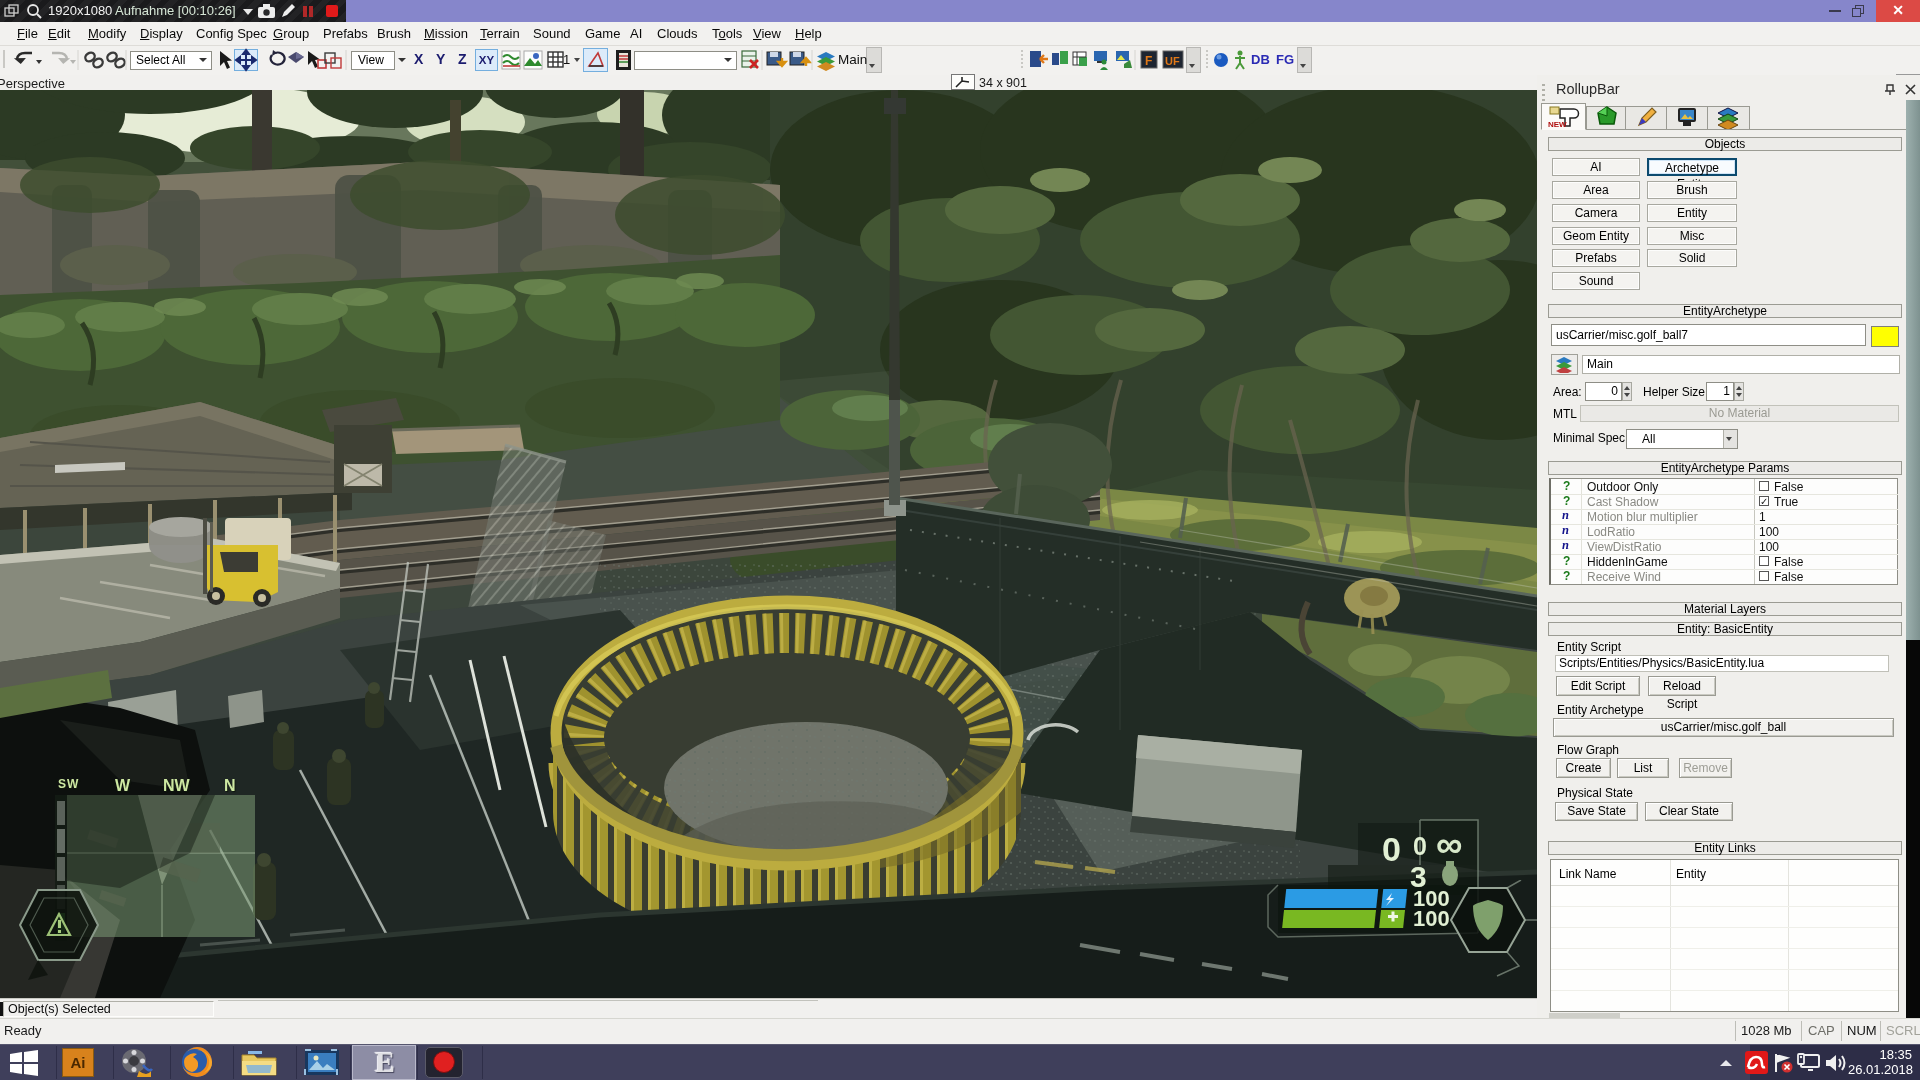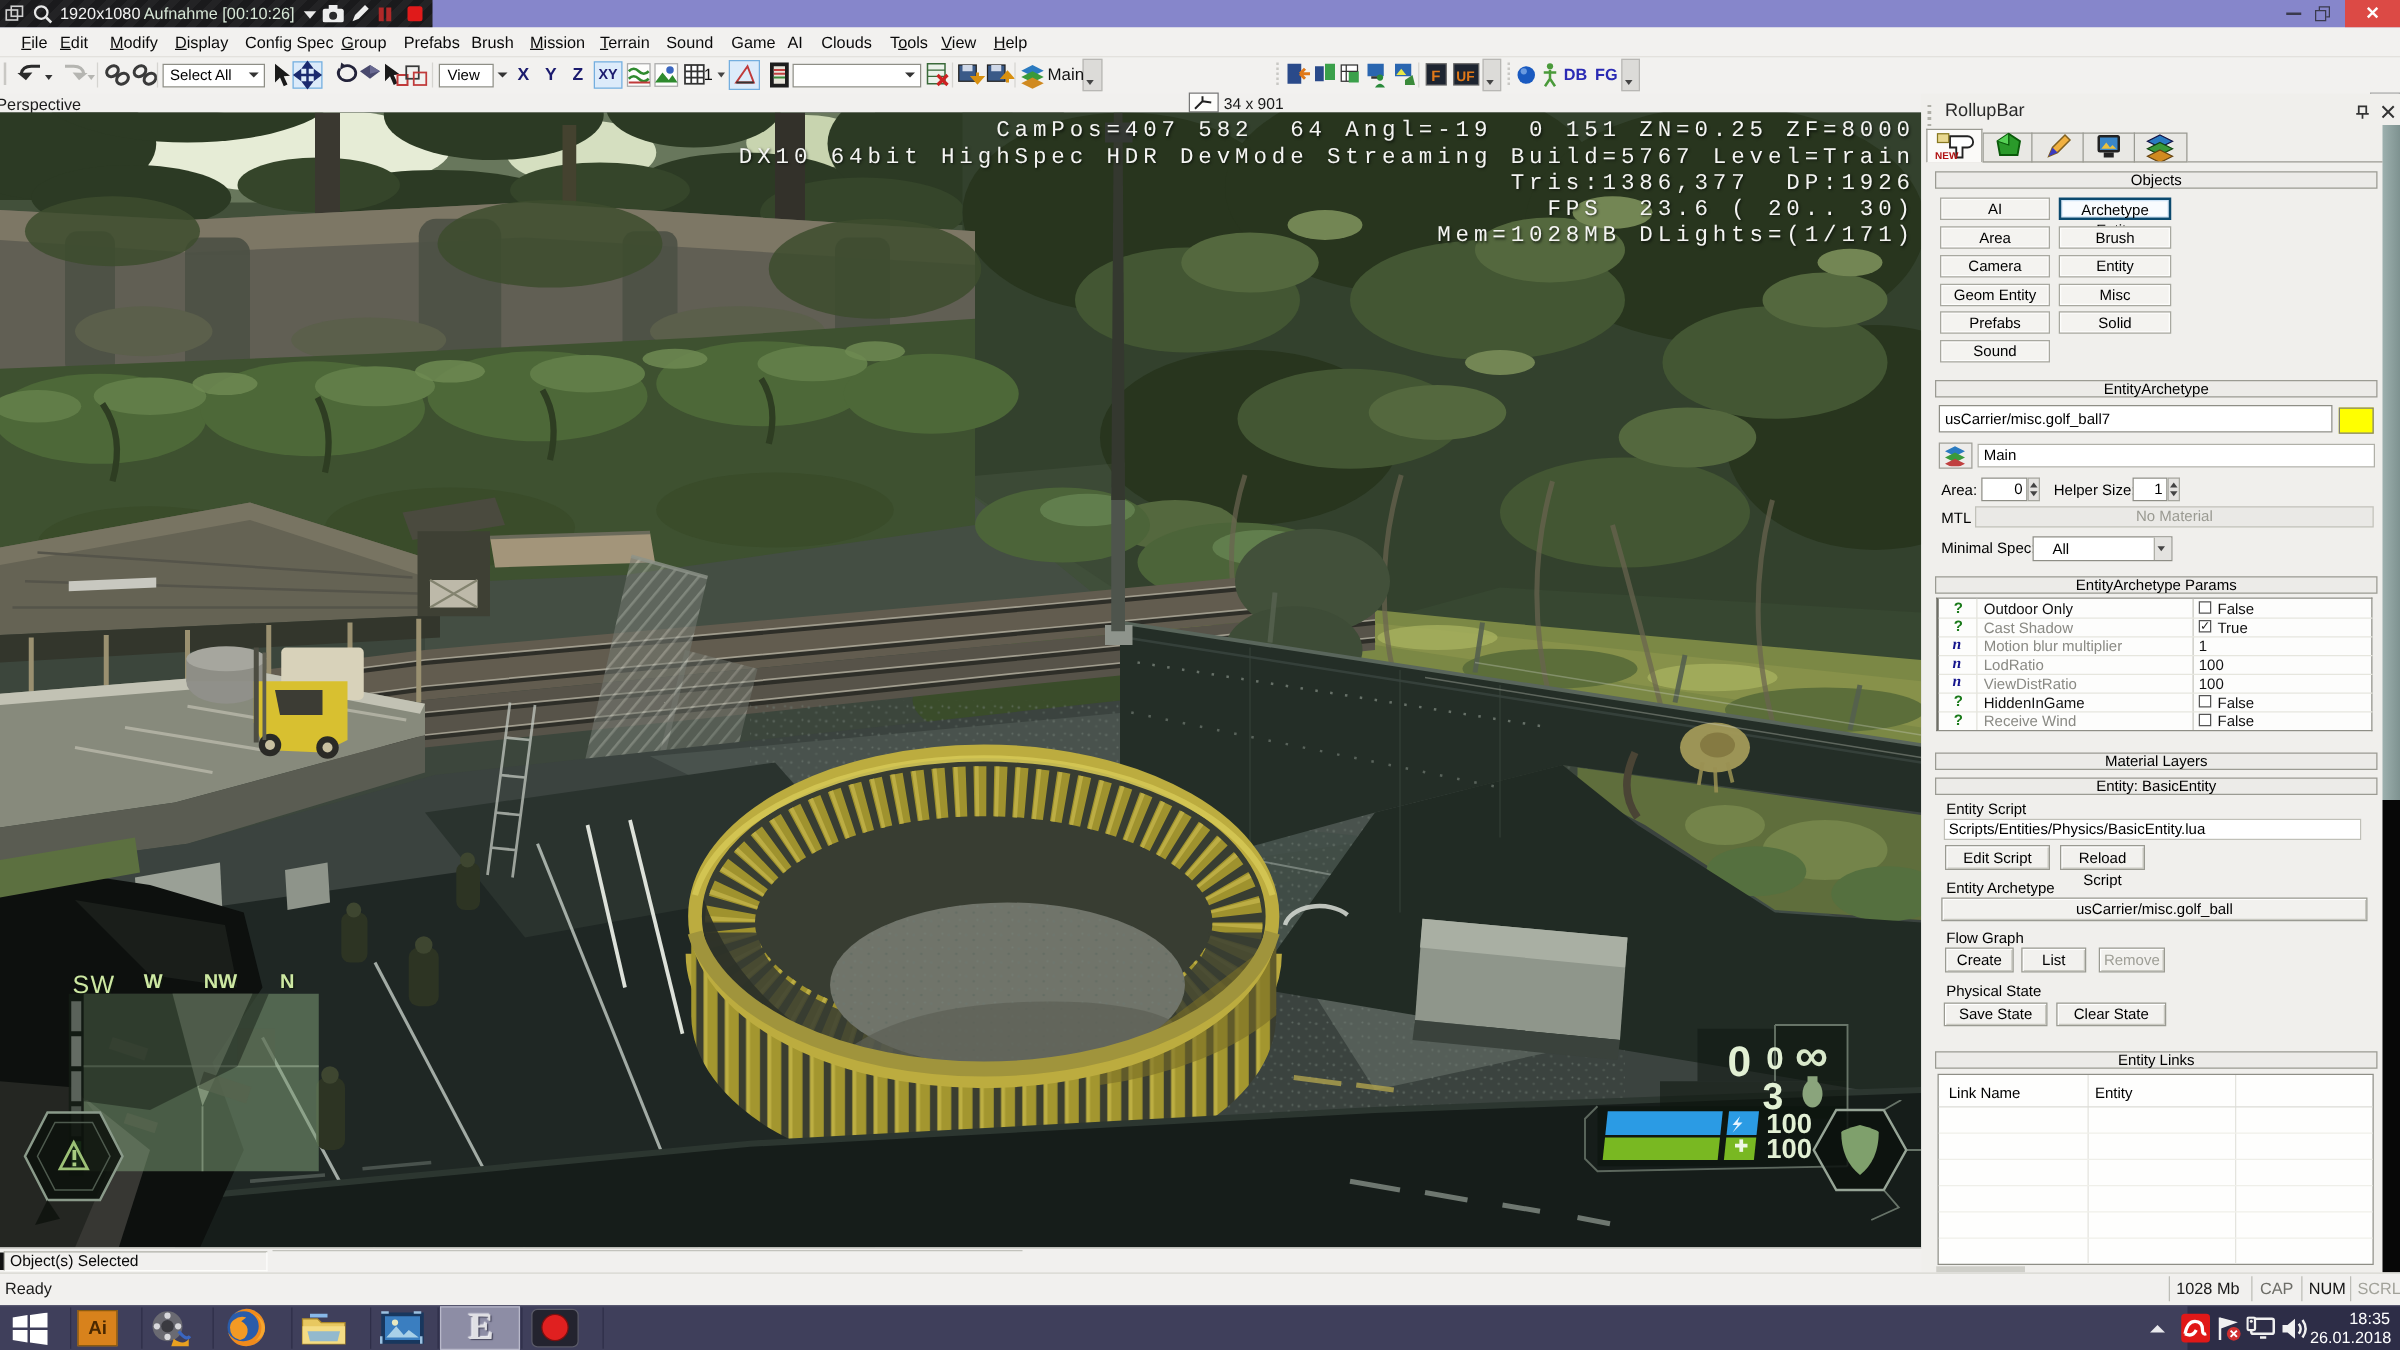--- a/index.html
+++ b/index.html
@@ -613,21 +613,21 @@
 <path d="M0 600 L120 618 L195 640 L210 700 L170 760 L195 830 L160 908 L0 908 Z" fill="#0d100e"></path>
 <path d="M60 630 L180 650 L190 700 L120 690 Z" fill="#1a1e1a"></path>
 <path d="M0 800 L70 790 L120 830 L95 908 L0 908 Z" fill="#373733"></path>
 <path d="M0 775 L60 780 L95 825 L60 908 L0 908 Z" fill="#242622"></path>
 
 <path d="M0 598 L108 580 L112 608 L0 628 Z" fill="#5c7040"></path>
 </svg>
 </div>
 <div id="hud">
 
- <div class="abs" style="left:58px;top:777px;font-size:20px;font-weight:normal;color:#cde8a2;text-shadow:1px 1px 1px #10180e;letter-spacing:1px">SW</div>
+ <div class="abs" style="left:58px;top:777px;font-size:12px;font-weight:bold;color:#cde8a2;text-shadow:1px 1px 1px #10180e;letter-spacing:1px">SW</div>
  <div class="abs" style="left:115px;top:777px;font-size:16px;font-weight:bold;color:#cde8a2;text-shadow:1px 1px 1px #10180e">W</div>
  <div class="abs" style="left:163px;top:777px;font-size:16px;font-weight:bold;color:#cde8a2;text-shadow:1px 1px 1px #10180e">NW</div>
  <div class="abs" style="left:224px;top:777px;font-size:16px;font-weight:bold;color:#cde8a2;text-shadow:1px 1px 1px #10180e">N</div>
 
  <svg class="abs" style="left:40px;top:793px" width="230" height="150">
   <rect x="15" y="2" width="12" height="146" fill="#141c14" opacity=".85"></rect>
   <rect x="17" y="8" width="8" height="24" fill="#5a625a"></rect>
   <rect x="17" y="36" width="8" height="24" fill="#646c64"></rect>
   <rect x="17" y="64" width="8" height="24" fill="#5a625a"></rect>
   <rect x="17" y="92" width="8" height="24" fill="#4a524a"></rect>
@@ -680,25 +680,20 @@
    <text x="163" y="91" font-size="22">100</text>
    <text x="163" y="111" font-size="22">100</text>
   </g>
  </svg>
  <svg class="abs" style="left:1437px;top:880px" width="100" height="110">
   <path d="M32 8 L70 8 L88 40 L70 72 L32 72 L14 40 Z" fill="#0c120e" fill-opacity=".85" stroke="#96a496" stroke-width="2"></path>
   <path d="M51 20 Q66 24 66 26 Q66 48 51 60 Q36 48 36 26 Q36 24 51 20 Z" fill="#7fa06c"></path>
   <path d="M70 8 L84 0 M88 40 L100 40 M70 72 L82 86 L60 96" stroke="#8a988a" stroke-width="1.5" fill="none" opacity=".7"></path>
  </svg>
 </div>
-<div id="debugtext" class="abs mono" style="left:504px;top:95px;width:1028px;text-align:right;font-size:18px;letter-spacing:3.9px;line-height:21px;color:#f4f4f2;text-shadow:1px 1px 2px rgba(10,14,10,.75);white-space:pre">CamPos=407 582  64 Angl=-19  0 151 ZN=0.25 ZF=8000
-DX10 64bit HighSpec HDR DevMode Streaming Build=5767 Level=Train
-Tris:1386,377  DP:1926
-FPS  23.6 ( 20.. 30)
-Mem=1028MB DLights=(1/171)</div>
 
 <div class="abs" style="left:1537px;top:75px;width:383px;height:943px;background:#f0efec"></div>
 <div id="rollup">
  <div class="abs" style="left:1542px;top:84px;width:3px;height:22px;background:repeating-linear-gradient(#b0b0a8 0 2px,#f0efec 2px 5px)"></div>
  <div class="abs" style="left:1556px;top:81px;font-size:14.5px;color:#2a2a2a">RollupBar</div>
  <svg class="abs" style="left:1884px;top:83px" width="12" height="14">
         <path d="M3 2 L9 2 L9 8 L3 8 Z M6 8 L6 12 M1 8 L11 8" stroke="#333" stroke-width="1.4" fill="none"></path>
       </svg>
  <svg class="abs" style="left:1905px;top:84px" width="12" height="12">
         <path d="M1 1 L10 10 M10 1 L1 10" stroke="#333" stroke-width="1.6"></path>

